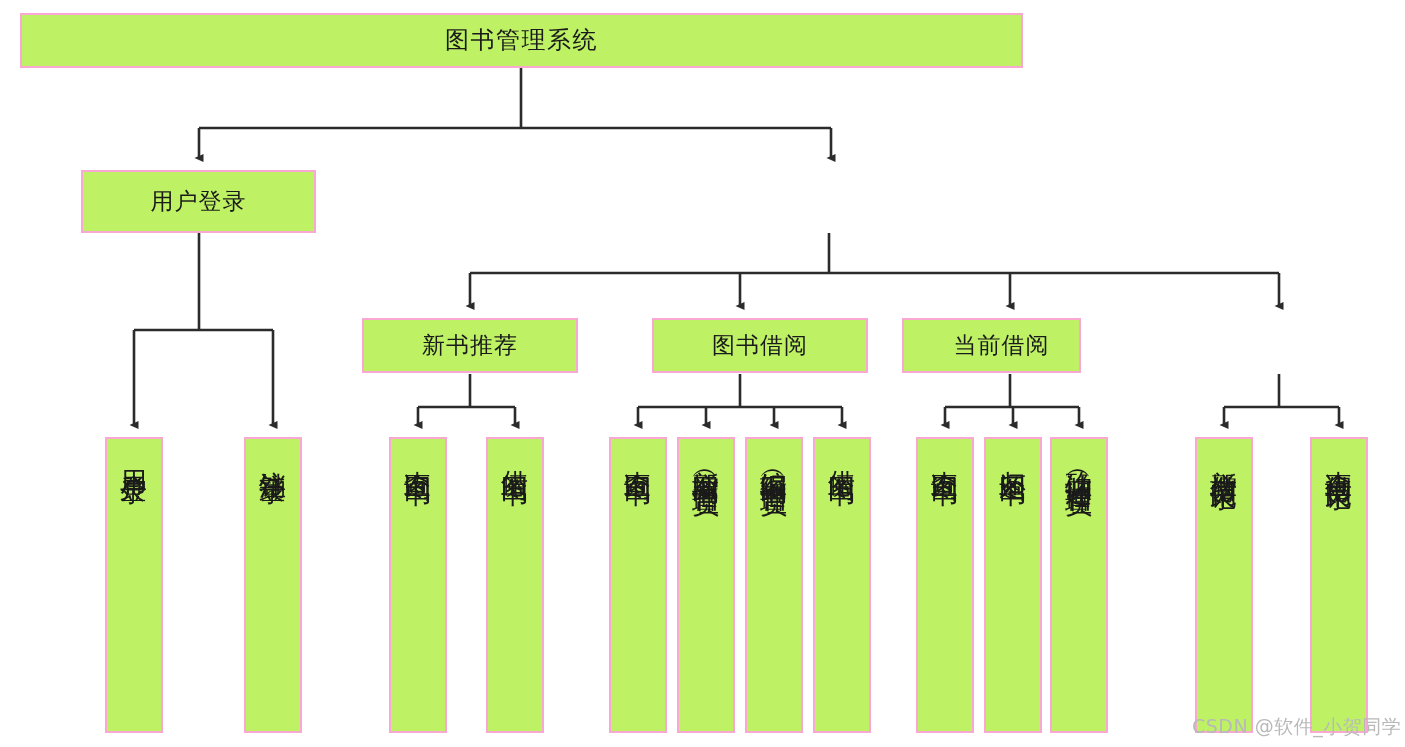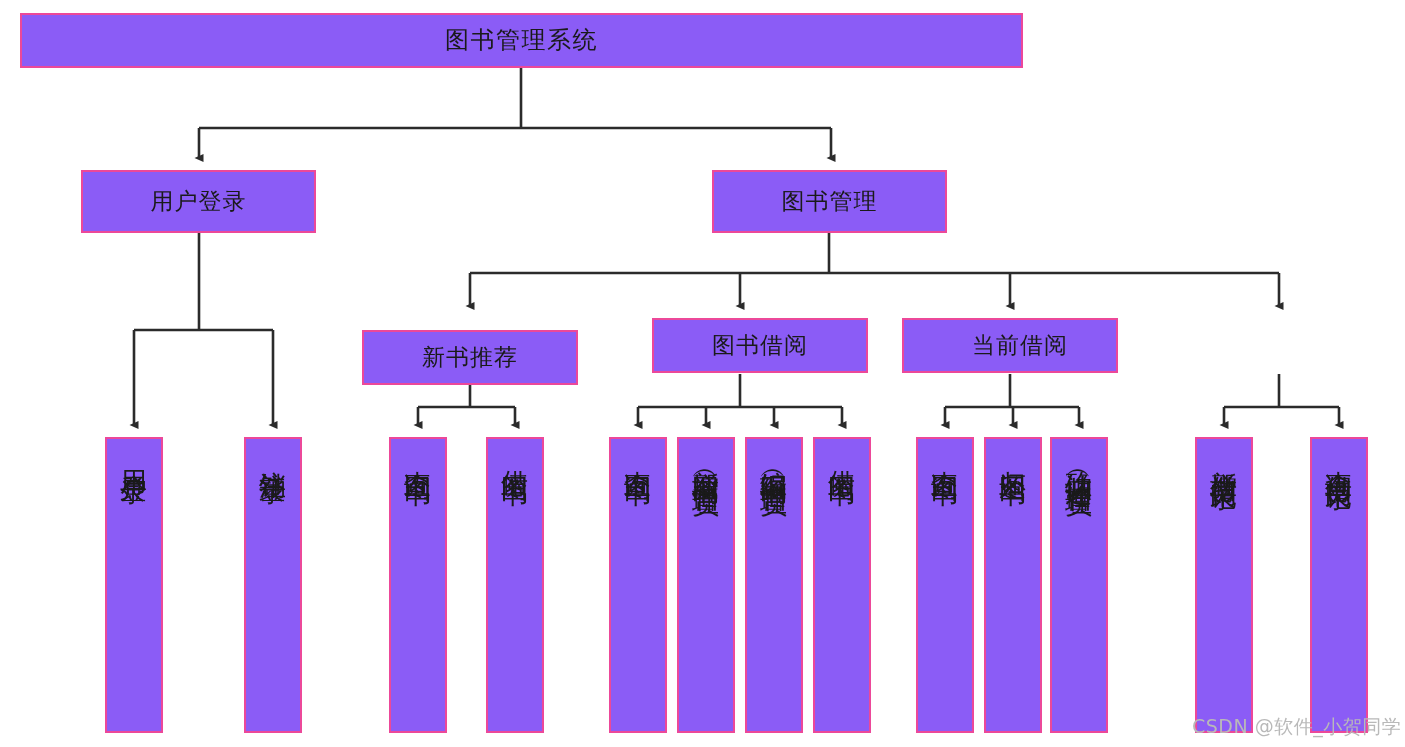--- a/index.html
+++ b/index.html
@@ -12,22 +12,22 @@
     position:relative;
   }
   #diagram-root{position:absolute;left:0;top:0;width:1405px;height:747px;}
 
   
   #connector-layer{position:absolute;left:0;top:0;width:1405px;height:747px;}
 
   .node{
     position:absolute;
     box-sizing:border-box;
-    background:#8b5cf6;
-    border:2px solid #ec4899;
+    background:#bef264;
+    border:2px solid #f9a8d4;
     display:flex;
     align-items:center;
     justify-content:center;
     color:#1a1a1a;
   }
   .node .label{
     display:block;
     text-align:center;
     line-height:1.18;
     white-space:pre;
@@ -120,31 +120,28 @@
     </g>
   </svg>
 
   <div class="node h root" style="left:20px;top:13px;width:1003px;height:55px;">
     <span class="label">图书管理系统</span>
   </div>
 
   <div class="node h" style="left:81px;top:170px;width:235px;height:63px;">
     <span class="label">用户登录</span>
   </div>
-  <div class="node h" style="left:712px;top:170px;width:235px;height:63px;">
-    <span class="label">图书管理</span>
-  </div>
 
-  <div class="node h" style="left:362px;top:318px;width:216px;height:55px;margin-top:12px;">
+  <div class="node h" style="left:362px;top:318px;width:216px;height:55px;">
     <span class="label">新书推荐</span>
   </div>
   <div class="node h" style="left:632px;top:318px;width:216px;height:55px;margin-left:20px;">
     <span class="label">图书借阅</span>
   </div>
-  <div class="node h" style="left:902px;top:318px;width:216px;height:55px;padding-left:20px;">
+  <div class="node h" style="left:902px;top:318px;width:179px;height:55px;padding-left:20px;">
     <span class="label">当前借阅</span>
   </div>
 
   <div class="node v" style="left:105px;top:437px;width:58px;height:296px;">
     <span class="label">用户登录</span>
   </div>
   <div class="node v" style="left:244px;top:437px;width:58px;height:296px;">
     <span class="label">注销登录</span>
   </div>
 

